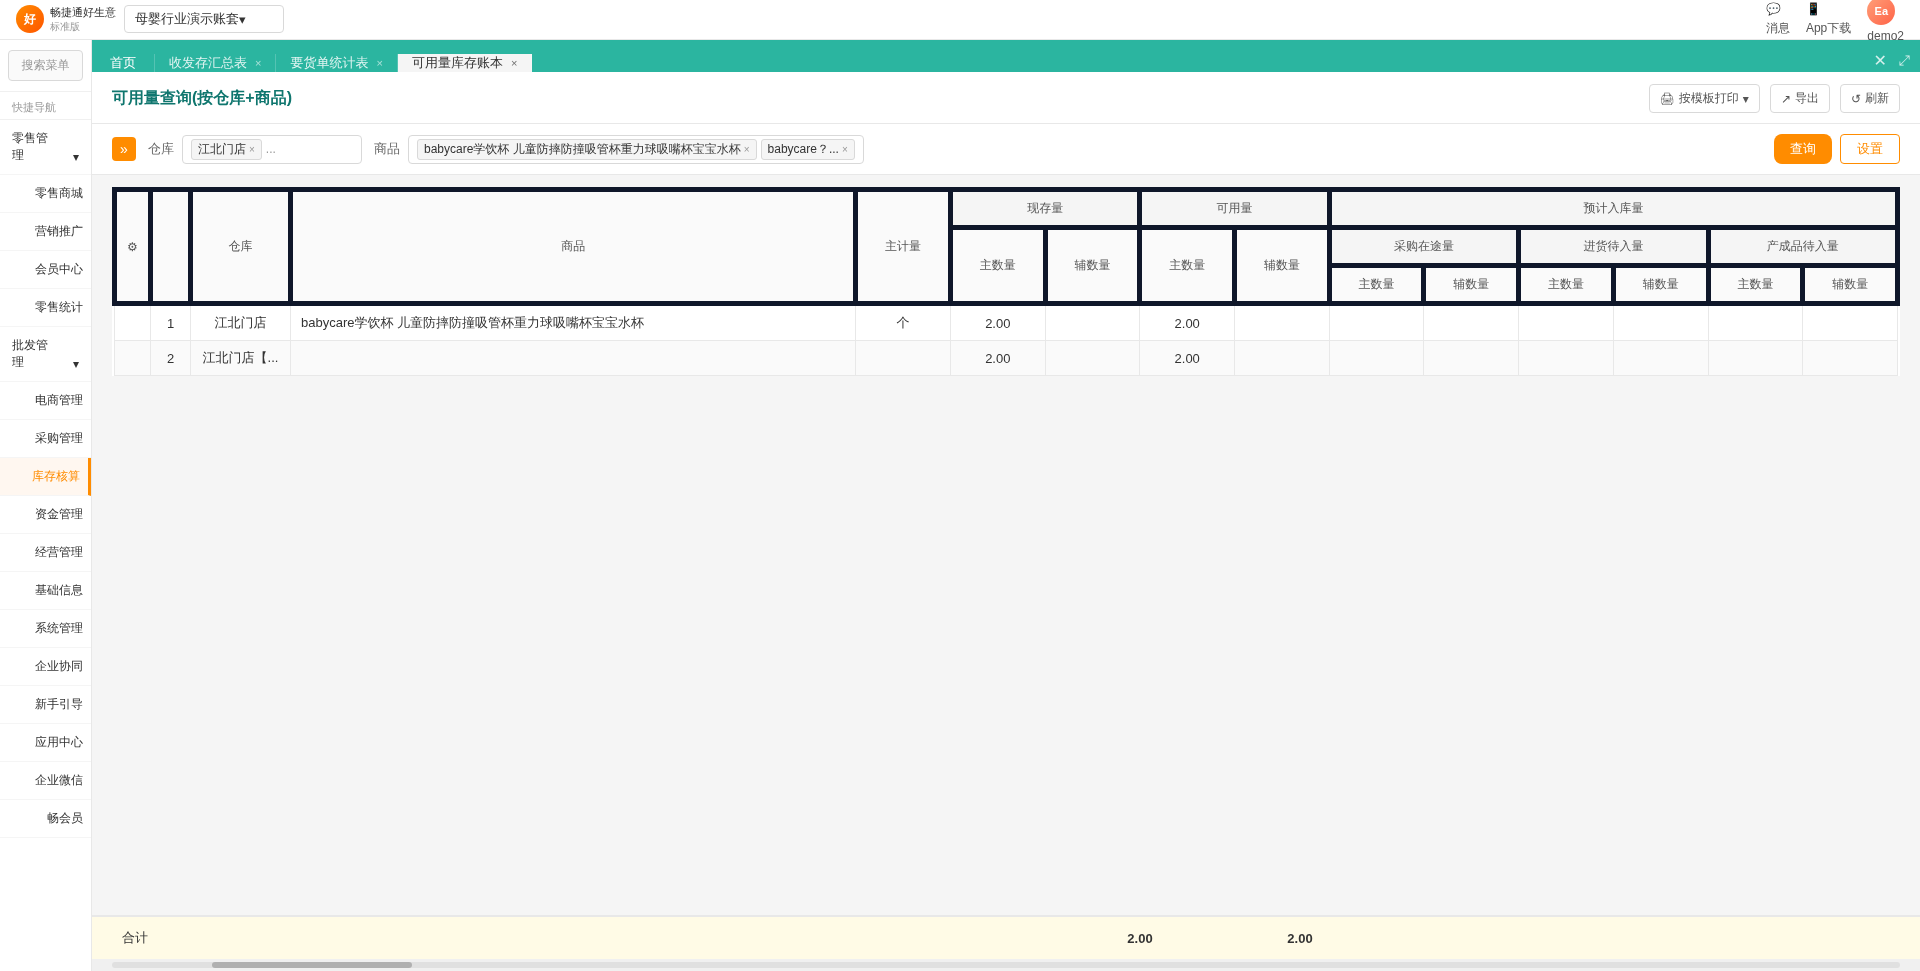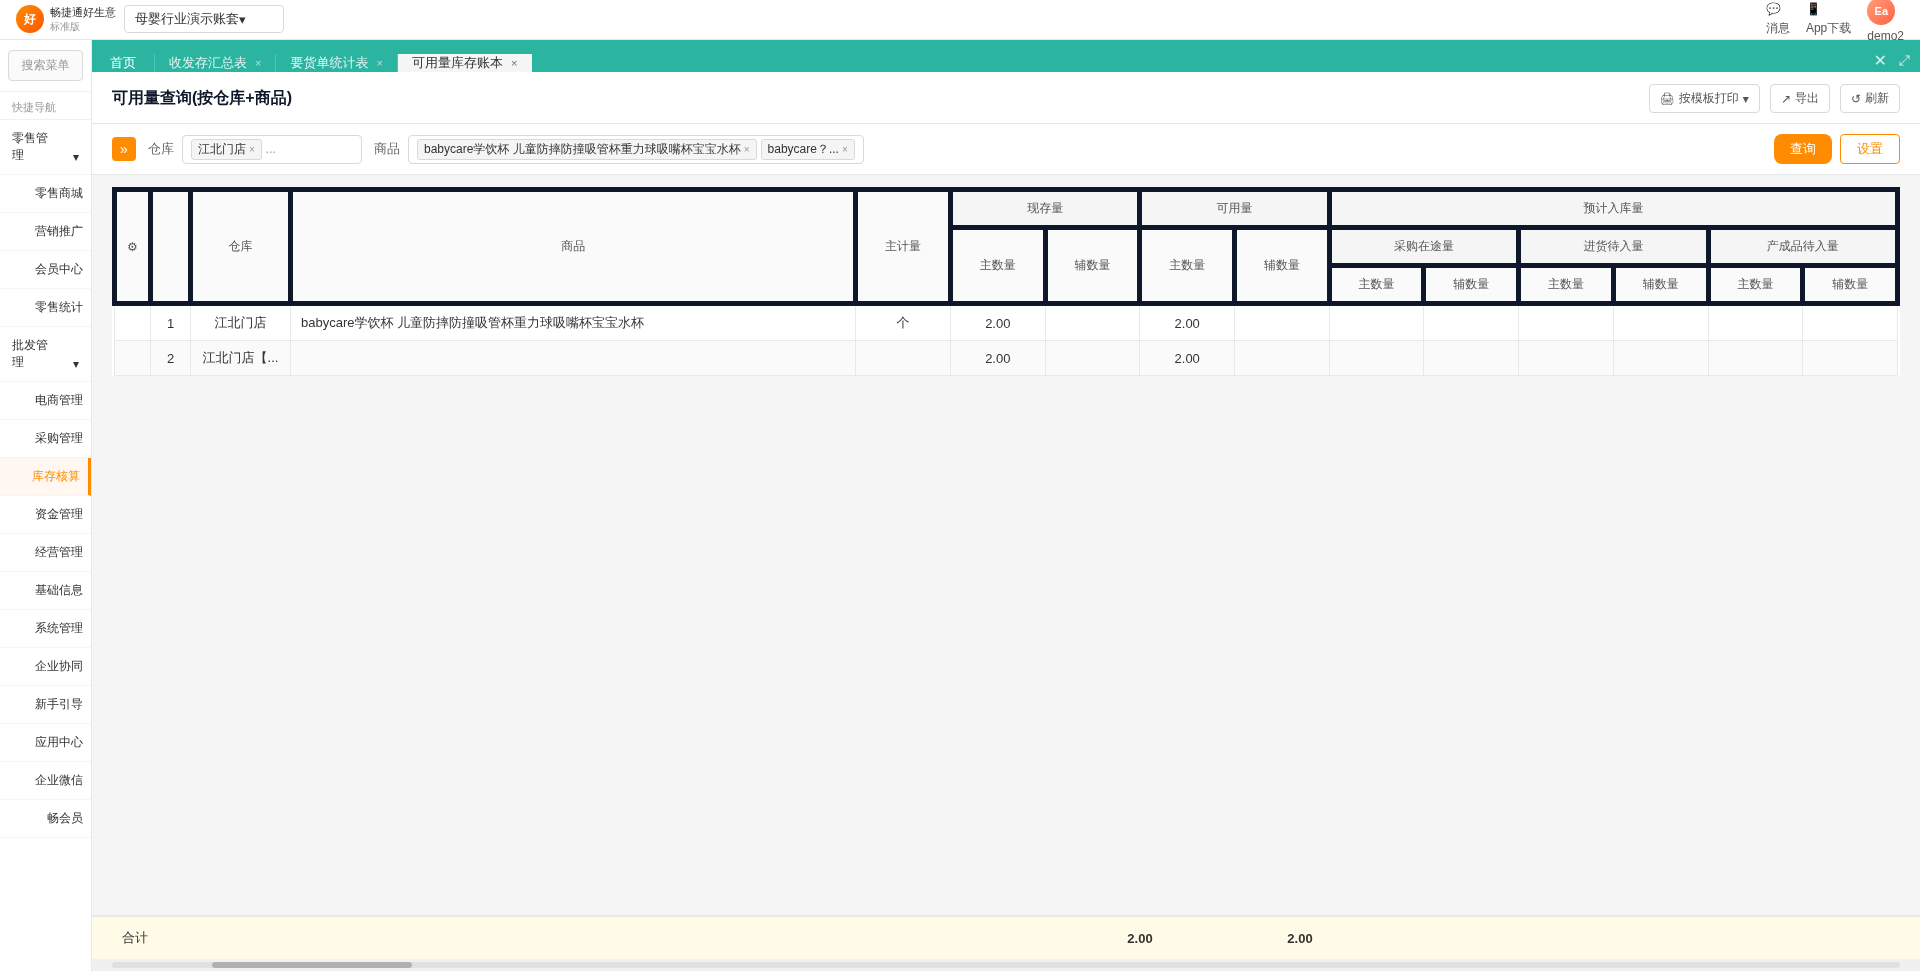--- a/index.html
+++ b/index.html
@@ -218,21 +218,21 @@
     }
     .page-title-row {
       display: flex;
       align-items: center;
       justify-content: space-between;
       padding-bottom: 10px;
     }
     .page-title {
       font-size: 16px;
       font-weight: 600;
-      color: #0f172a;
+      color: #0f766e;
     }
     .page-actions {
       display: flex;
       align-items: center;
       gap: 10px;
     }
     .btn-action {
       display: flex;
       align-items: center;
       gap: 4px;

